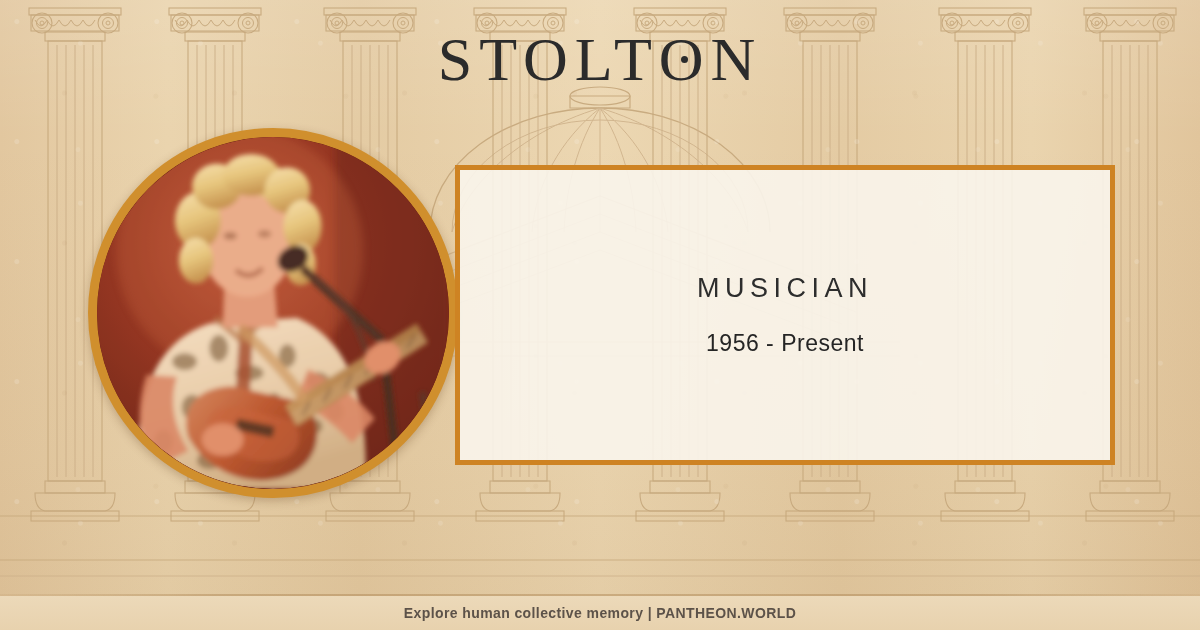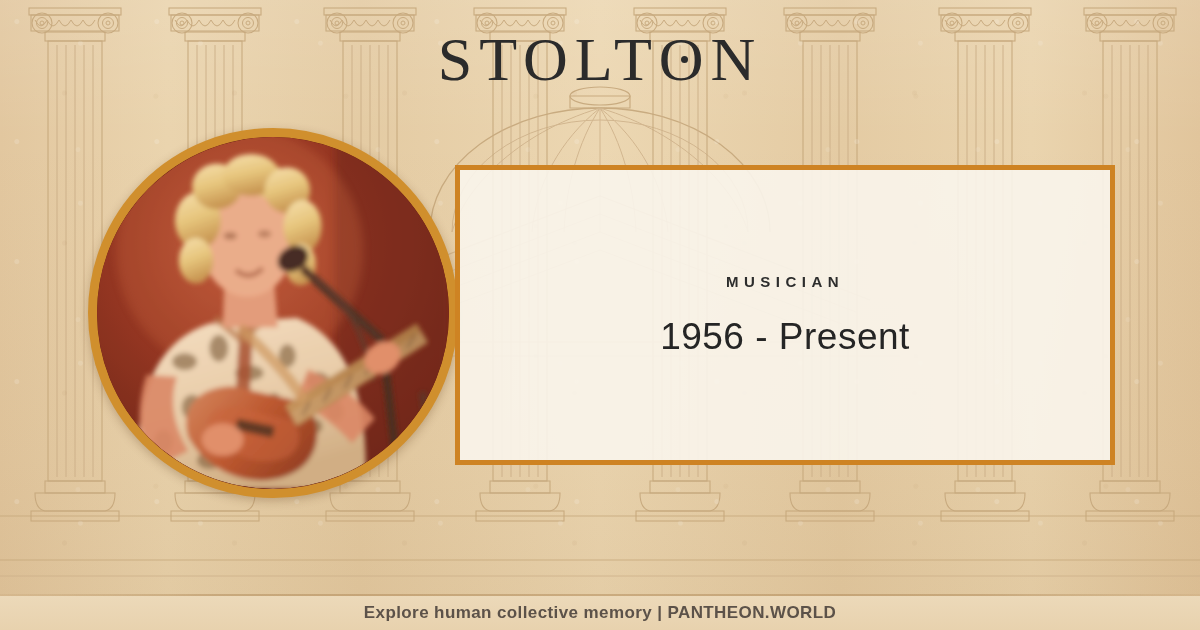--- a/index.html
+++ b/index.html
@@ -69,32 +69,32 @@
     overflow:hidden;
   }
   #cardInner {
     position:relative; z-index:2;
     width:100%; height:100%;
     display:flex; flex-direction:column;
     align-items:center; justify-content:center;
     gap:6px;
   }
   #occupation {
-    font-size:15px; letter-spacing:5.5px;
-    color:#2d2d2d; font-weight:700;
+    font-size:27px; letter-spacing:5.5px;
+    color:#2d2d2d; font-weight:400;
     margin-bottom:10px;
   }
   #person {
     font-family:"Liberation Serif", serif;
     font-size:60px; letter-spacing:2px;
     color:#151515; white-space:nowrap;
     line-height:1.05;
   }
   #lifespan {
-    font-size:37px; color:#252525;
+    font-size:23px; color:#252525;
     margin-top:10px; letter-spacing:.5px;
   }
 
   
   #portrait {
     position:absolute;
     left:88px; top:128px;
     width:370px; height:370px;
     border-radius:50%;
     border:9px solid #d08f2d;
@@ -111,21 +111,21 @@
       rgba(170,130,80,.10), rgba(170,130,80,.45) 18%,
       rgba(170,130,80,.45) 82%, rgba(170,130,80,.10));
   }
   #footBand {
     position:absolute; left:0; top:596px; width:1200px; height:34px;
     background:linear-gradient(180deg,#ecd9b9,#e8d2ae);
   }
   #footText {
     position:absolute; left:0; top:596px; width:1200px; height:34px;
     display:flex; align-items:center; justify-content:center;
-    font-size:17px; font-weight:bold; letter-spacing:.4px;
+    font-size:14px; font-weight:bold; letter-spacing:.4px;
     color:#5c5249;
   }
 </style>
 </head>
 <body>
 
 <div id="stage">
 
   <svg id="arch" viewBox="0 0 1200 630" preserveAspectRatio="none">
     <defs>

